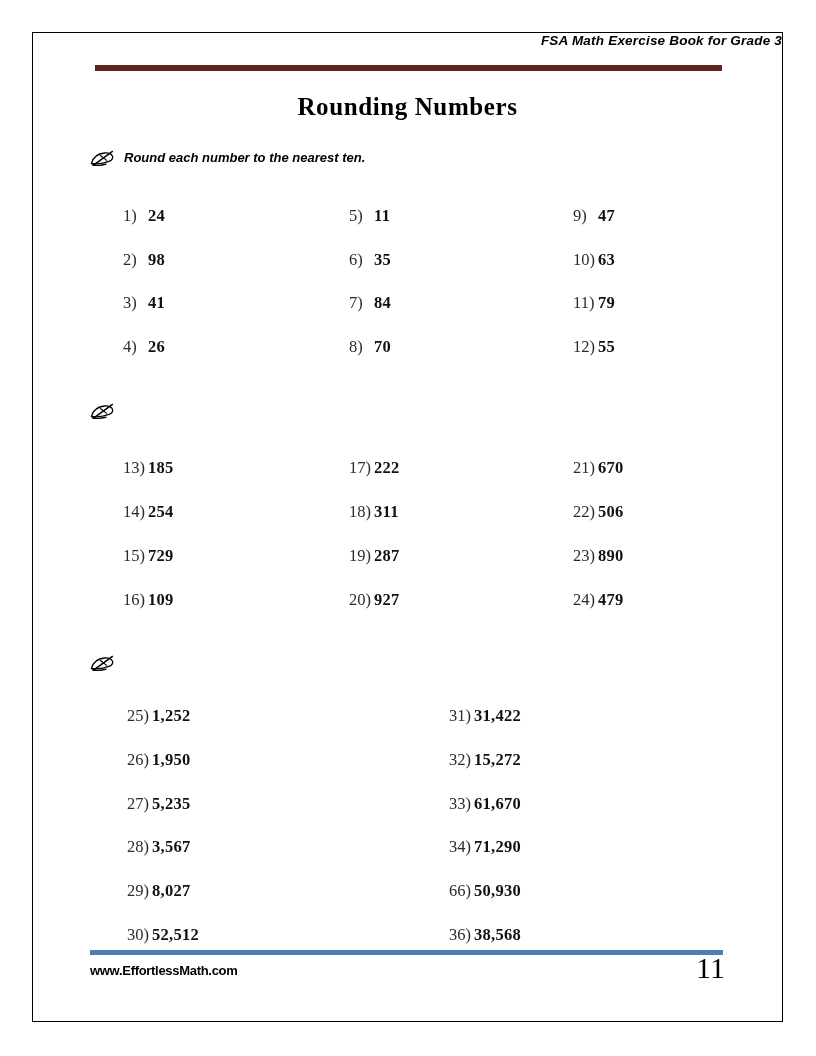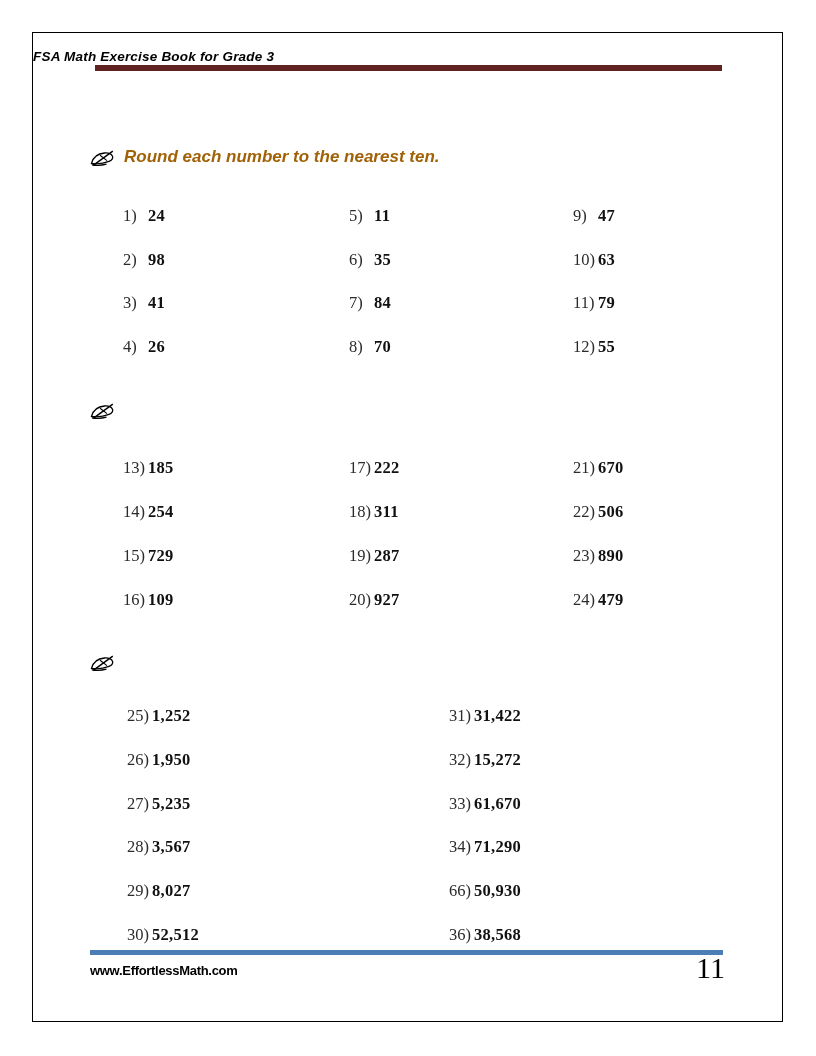--- a/index.html
+++ b/index.html
@@ -30,23 +30,23 @@
     left: 0;
     top: 0;
     width: 100%;
     height: 100%;
   }
 
   
   .header-title {
     position: absolute;
     left: 0;
-    top: 16px;
-    width: 100%;
-    text-align: left;
+    top: 0;
+    width: 100%;
+    text-align: right;
     font-family: "Liberation Sans", sans-serif;
     font-weight: bold;
     font-style: italic;
     font-size: 13.5px;
     letter-spacing: 0.2px;
     color: #000000;
   }
   .header-rule {
     position: absolute;
     left: 62px;
@@ -83,22 +83,22 @@
     width: 26px;
     height: 20px;
     flex: 0 0 auto;
     position: relative;
     top: 1px;
   }
   .section-label {
     font-family: "Liberation Sans", sans-serif;
     font-weight: bold;
     font-style: italic;
-    font-size: 17px;
-    color: #a16207;
+    font-size: 13px;
+    color: #000000;
   }
 
   
   .problems {
     position: absolute;
     left: 0;
     width: 100%;
   }
   .prob {
     position: absolute;
@@ -147,20 +147,21 @@
 </style>
 </head>
 <body>
 
 <div class="page-sheet">
   <div class="page-inner">
 
     <div class="header-title">FSA Math Exercise Book for Grade 3</div>
     <div class="header-rule"></div>
 
+    <div class="worksheet-title">Rounding Numbers</div>
 
     <div id="sections-root">
         <div class="section-head" style="top:114px">
           <span class="pen-icon"><svg viewBox="0 0 26 20" width="26" height="20" aria-hidden="true">
               <path d="M2.5 15.5 C4 9.5, 9 5.5, 15.5 5 C19.5 4.7, 22.5 6.2, 23.5 8.2 C24.3 10, 23 12.2, 20 13.4 C15.5 15.2, 8 16.2, 2.5 15.5 Z" fill="none" stroke="#000" stroke-width="1.3"></path>
               <path d="M3 16.8 C7 17.6, 13 17.4, 17.5 16.2" fill="none" stroke="#000" stroke-width="1.3"></path>
               <path d="M23.8 3.2 L4.2 17.4" stroke="#000" stroke-width="1.5"></path>
               <path d="M11 7.2 L18 12.6" stroke="#000" stroke-width="1.1"></path>
             </svg></span>
           <span class="section-label">Round each number to the nearest ten.</span>

